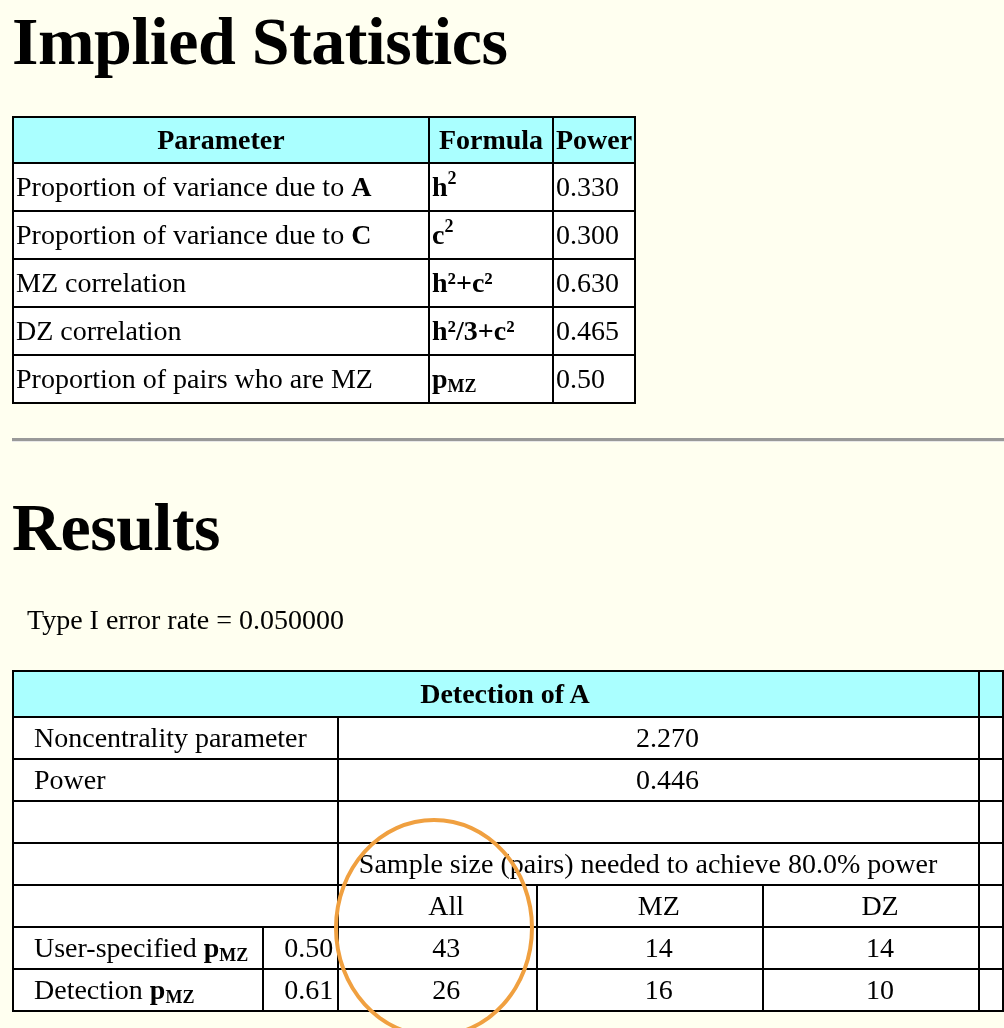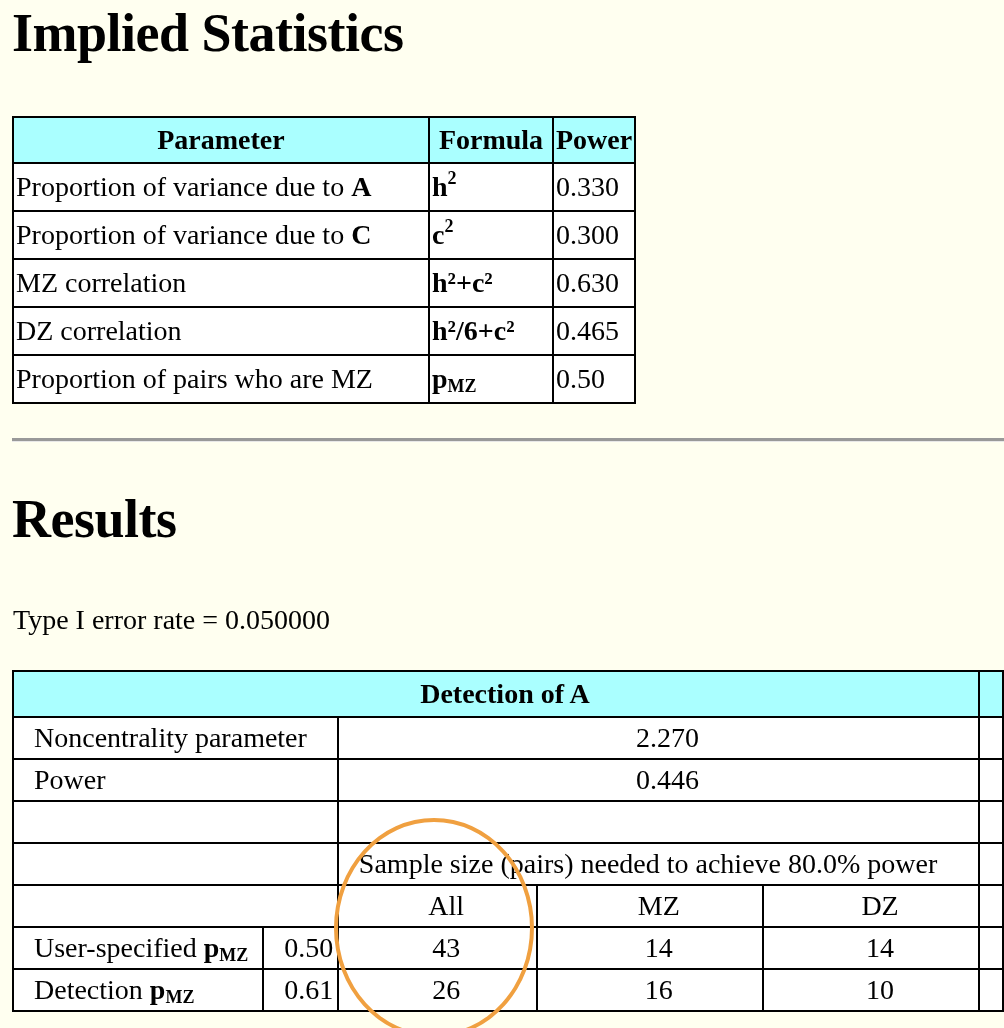--- a/index.html
+++ b/index.html
@@ -11,21 +11,21 @@
       overflow: hidden;
     }
     body {
       font-family: "Liberation Serif", "DejaVu Serif", serif;
       color: #000;
       position: relative;
     }
     h1 {
       font-family: "Liberation Serif", "DejaVu Serif", serif;
       font-weight: bold;
-      font-size: 54px;
+      font-size: 68px;
       margin: 0;
       position: absolute;
       left: 12px;
       letter-spacing: -0.5px;
     }
     #h-implied { top: 2px; }
     #h-results { top: 488px; }
 
     table.grid {
       border-collapse: collapse;
@@ -64,21 +64,21 @@
       width: 1000px;
       margin: 0;
       border: none;
       height: 3px;
       background: #999;
       border-bottom: 1px solid #e8e8e8;
     }
 
     .type1 {
       position: absolute;
-      left: 13px;
+      left: 27px;
       top: 604px;
       font-size: 28px;
     }
 
     #results-table { left: 12px; top: 670px; }
     #results-table td, #results-table th { height: 40px; line-height: 40px; padding-left: 20px; }
     #results-table th { height: 44px; line-height: 44px; }
     #results-table td.center { text-align: center; }
     #results-table td.label-wide { width: 314px; }
     #results-table td.label-a { width: 252px; }
@@ -122,21 +122,21 @@
     <td class="formula bold"><span>c</span><sup>2</sup></td>
     <td class="value">0.300</td>
   </tr>
   <tr>
     <td class="param">MZ correlation</td>
     <td class="formula bold">h²+c²</td>
     <td class="value">0.630</td>
   </tr>
   <tr>
     <td class="param">DZ correlation</td>
-    <td class="formula bold">h²/6+c²</td>
+    <td class="formula bold">h²/3+c²</td>
     <td class="value">0.465</td>
   </tr>
   <tr>
     <td class="param">Proportion of pairs who are MZ</td>
     <td class="formula bold"><span>p</span><sub>MZ</sub></td>
     <td class="value">0.50</td>
   </tr>
 </tbody>
   </table>
 

